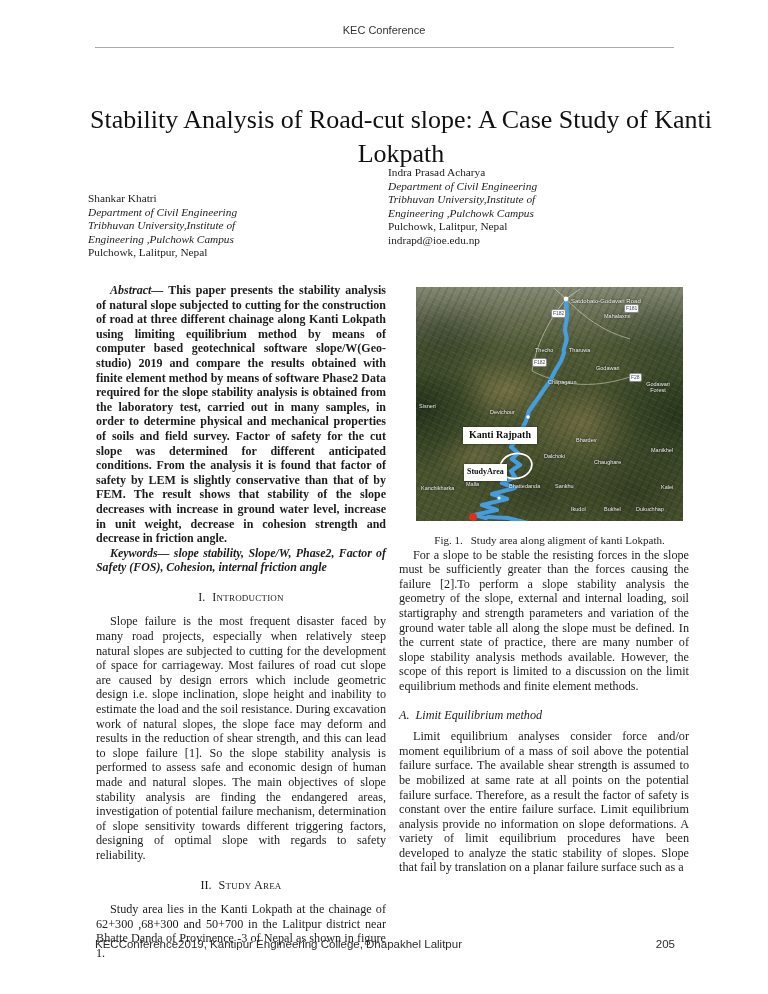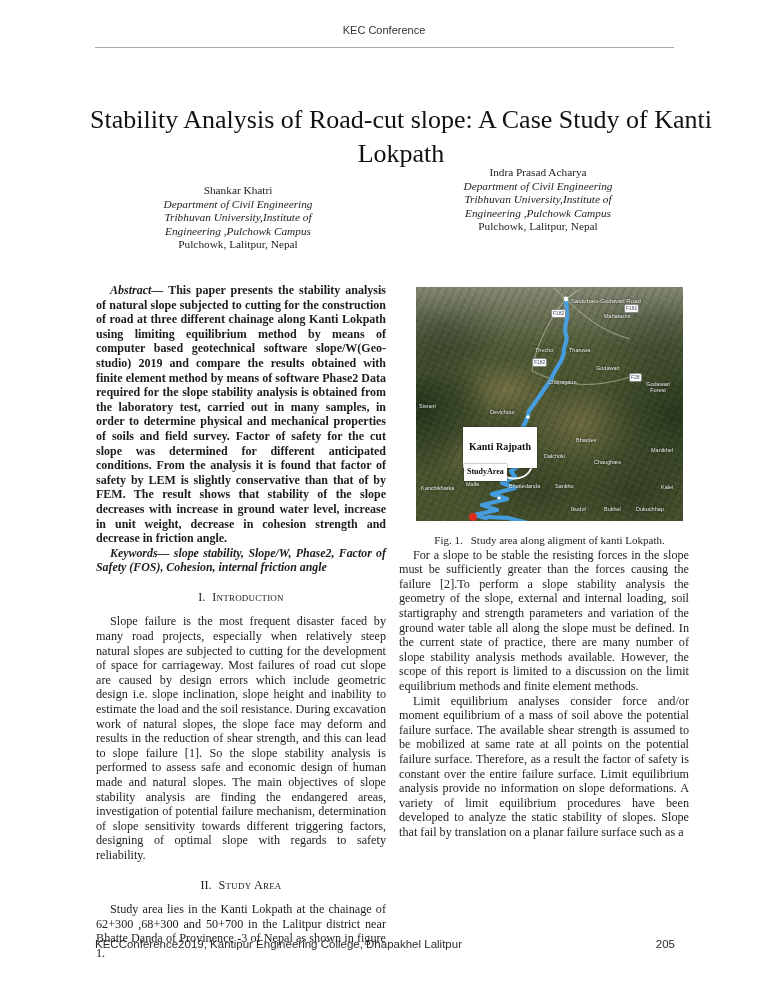--- a/index.html
+++ b/index.html
@@ -22,22 +22,22 @@
     font-family:"Liberation Sans","DejaVu Sans",sans-serif;font-size:11.5px;color:#2b2b2b;
   }
   
   .paper-title{
     position:absolute;top:86px;left:64px;width:640px;text-align:center;
     font-size:26px;line-height:34px;color:#111;
   }
   .authors{
     position:absolute;top:166px;left:88px;width:600px;display:flex;
   }
-  .author{width:300px;text-align:center;font-size:11.3px;line-height:13.6px;color:#1c1c1c;}
-  .author.left{margin-top:18px;}
+  .author{width:300px;font-size:11.3px;line-height:13.6px;color:#1c1c1c;}
+  .author.left{margin-top:26px;}
   .author .aff{font-style:italic;}
   
   .col{position:absolute;top:283px;width:290px;font-size:12.2px;line-height:14.6px;text-align:justify;}
   .col-left{left:96px;}
   .col-right{left:399px;}
   p.body-par{margin:0;text-indent:14px;}
   .abstract{font-weight:bold;font-size:12px;line-height:14.6px;margin:0;text-indent:14px;}
   .abstract .lead{font-style:italic;}
   .keywords{font-weight:bold;font-style:italic;font-size:11.9px;line-height:14.6px;margin:0;text-indent:14px;}
   h3.sec{
@@ -66,21 +66,21 @@
       radial-gradient(ellipse 60px 40px at 22% 72%, rgba(145,128,80,.4), rgba(145,128,80,0) 70%),
       radial-gradient(ellipse 95px 60px at 46% 88%, rgba(52,62,34,.8), rgba(52,62,34,0) 72%),
       radial-gradient(ellipse 100px 70px at 82% 88%, rgba(48,58,32,.85), rgba(48,58,32,0) 72%);
   }
   .map svg{position:absolute;left:0;top:0;}
   .map-box{
     position:absolute;background:#fff;color:#0e0e0e;
     font-family:"Liberation Serif","DejaVu Serif",serif;font-weight:bold;
     box-shadow:0 0 2px rgba(0,0,0,.55);white-space:nowrap;
   }
-  .map-box.rajpath{left:47px;top:140px;font-size:10px;padding:13px 6px;}
+  .map-box.rajpath{left:47px;top:140px;font-size:10px;padding:1px 6px;}
   .map-box.study{left:48px;top:177px;font-size:8px;padding:1px 3px;}
   .map-road-label{
     position:absolute;left:155px;top:7px;font-family:"Liberation Sans","DejaVu Sans",sans-serif;
     font-size:6px;color:#f4f4ec;text-shadow:0 0 2px #000;white-space:nowrap;
   }
   .mp{
     position:absolute;font-family:"Liberation Sans","DejaVu Sans",sans-serif;font-size:5.5px;
     color:rgba(255,255,255,.92);text-shadow:0 0 2px rgba(0,0,0,.9);white-space:nowrap;line-height:6px;
   }
   .mp.wrap{white-space:normal;width:32px;text-align:center;}
@@ -109,20 +109,21 @@
     <div class="aff">Tribhuvan University,Institute of</div>
     <div class="aff">Engineering ,Pulchowk Campus</div>
     <div>Pulchowk, Lalitpur, Nepal</div>
   </div>
   <div class="author">
     <div>Indra Prasad Acharya</div>
     <div class="aff">Department of Civil Engineering</div>
     <div class="aff">Tribhuvan University,Institute of</div>
     <div class="aff">Engineering ,Pulchowk Campus</div>
     <div>Pulchowk, Lalitpur, Nepal</div>
+    <div>indrapd@ioe.edu.np</div>
   </div>
 </div>
 
 <div class="col col-left">
   <p class="abstract">
     <span class="lead">Abstract—</span>
     <span>This paper presents the stability analysis of natural slope subjected to cutting for the construction of road at three different chainage along Kanti Lokpath using limiting equilibrium method by means of computer based geotechnical software slope/W(Geo-studio) 2019 and compare the results obtained with finite element method by means of software Phase2 Data required for the slope stability analysis is obtained from the laboratory test, carried out in many samples, in order to determine physical and mechanical properties of soils and field survey. Factor of safety for the cut slope was determined for different anticipated conditions. From the analysis it is found that factor of safety by LEM is slightly conservative than that of by FEM. The result shows that stability of the slope decreases with increase in ground water level, increase in unit weight, decrease in cohesion strength and decrease in friction angle.</span>
   </p>
   <p class="keywords">
     <span>Keywords—</span>
@@ -190,19 +191,22 @@
       <div class="map-box rajpath">Kanti Rajpath</div>
       <div class="map-box study">StudyArea</div>
     </div>
     <div class="figure-caption">
       <span class="cap-label">Fig. 1.</span><span>Study area along aligment of kanti Lokpath.</span>
     </div>
   </div>
 
   <p class="body-par">For a slope to be stable the resisting forces in the slope must be sufficiently greater than the forces causing the failure [2].To perform a slope stability analysis the geometry of the slope, external and internal loading, soil startigraphy and strength parameters and variation of the ground water table all along the slope must be defined. In the current state of practice, there are many number of slope stability analysis methods available. However, the scope of this report is limited to a discussion on the limit equilibrium methods and finite element methods.</p>
 
+  <h4 class="subsec">
+    <span class="num">A.</span><span>Limit Equilibrium method</span>
+  </h4>
   <p class="body-par">Limit equilibrium analyses consider force and/or moment equilibrium of a mass of soil above the potential failure surface. The available shear strength is assumed to be mobilized at same rate at all points on the potential failure surface. Therefore, as a result the factor of safety is constant over the entire failure surface. Limit equilibrium analysis provide no information on slope deformations. A variety of limit equilibrium procedures have been developed to analyze the static stability of slopes. Slope that fail by translation on a planar failure surface such as a</p>
 </div>
 
 <div class="page-footer">
   <span>KECConference2019, Kantipur Engineering College, Dhapakhel Lalitpur</span>
   <span>205</span>
 </div>
 
 </body></html>

